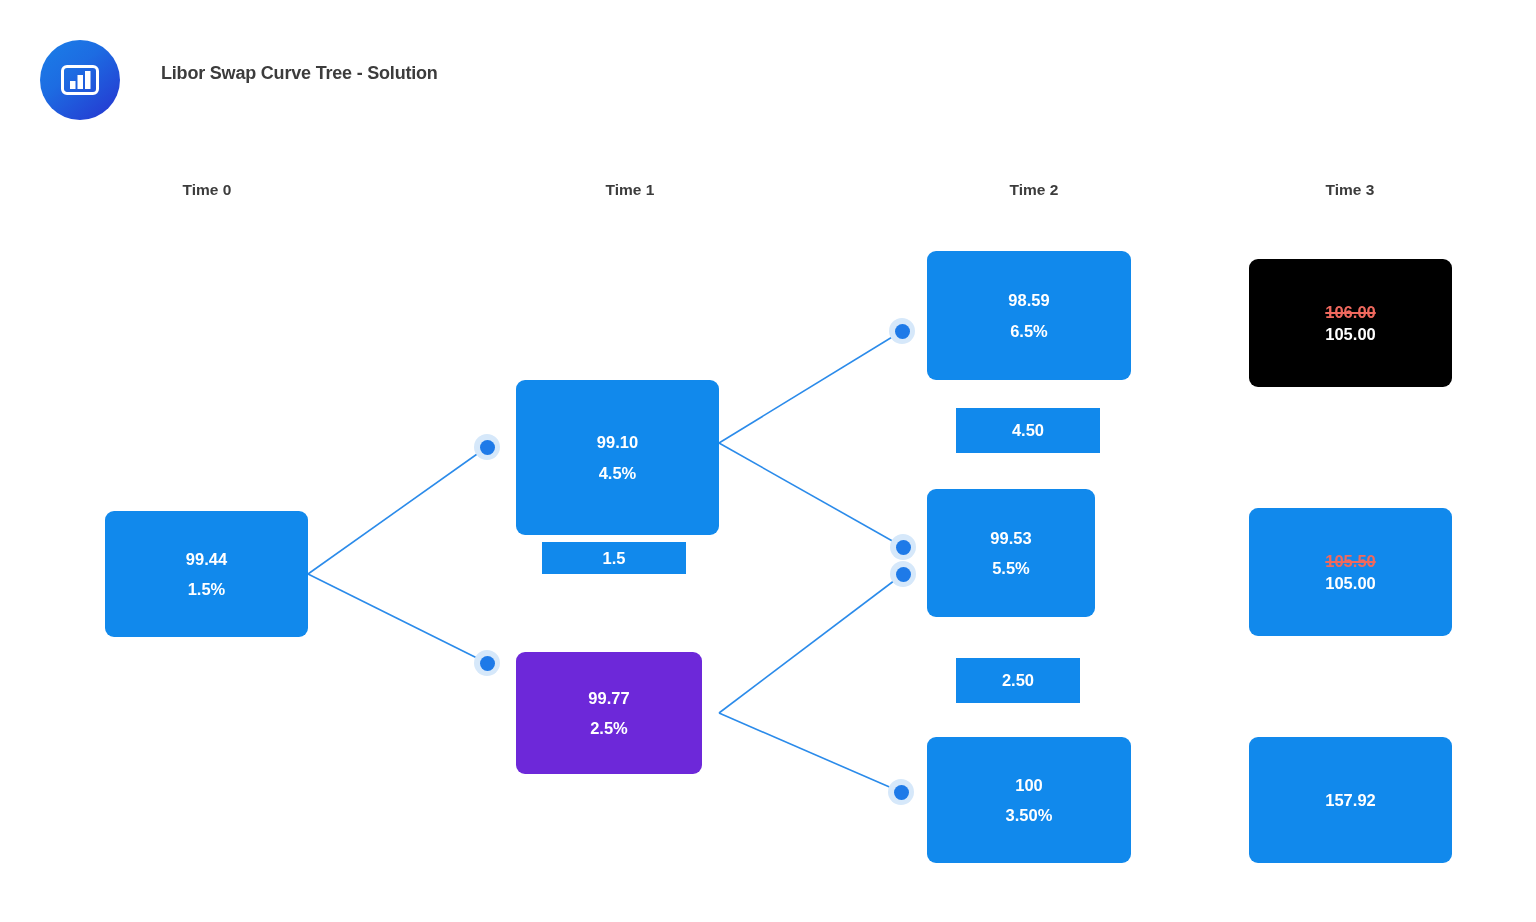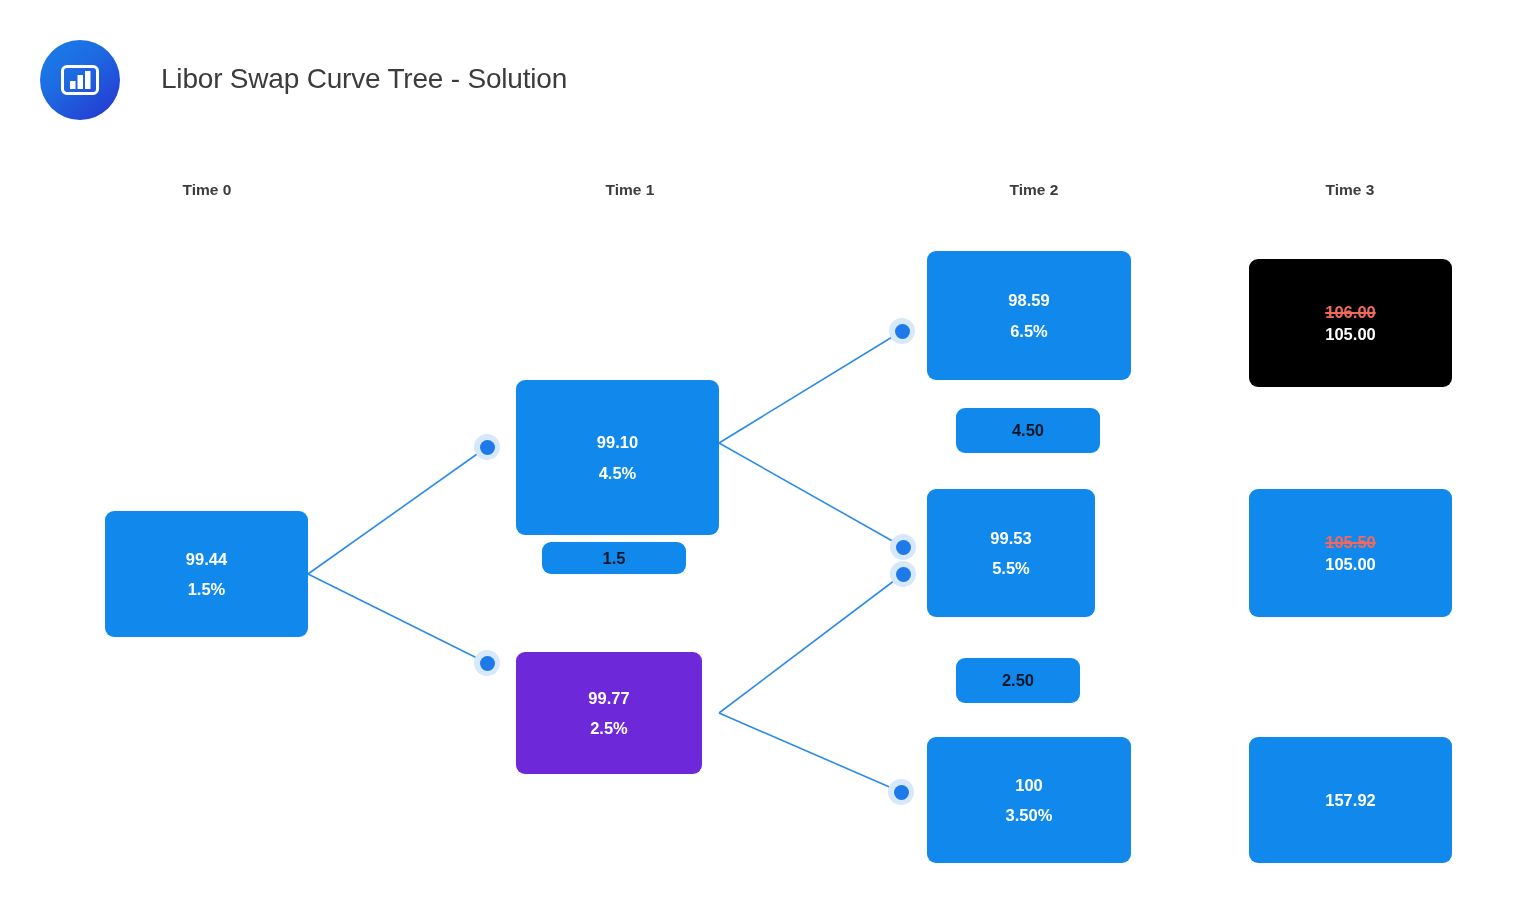--- a/index.html
+++ b/index.html
@@ -29,22 +29,22 @@
     border-radius: 50%;
     background: linear-gradient(140deg, #1a7fe8 0%, #1d6ce2 40%, #2633cf 100%);
     display: flex;
     align-items: center;
     justify-content: center;
   }
   #brand-icon svg { display: block; }
   #page-title {
     position: absolute;
     left: 161px; top: 63px;
-    font-size: 28px;
-    font-weight: normal;
+    font-size: 18px;
+    font-weight: bold;
     color: #3c3c3c;
     letter-spacing: -0.2px;
     white-space: nowrap;
   }
 
   
   .col-header {
     position: absolute;
     font-size: 15.5px;
     font-weight: bold;
@@ -85,26 +85,26 @@
   .node .struck {
     color: #f0695e;
     text-decoration: line-through;
     text-decoration-color: #f0695e;
     text-decoration-thickness: 2px;
   }
 
   .cashflow {
     position: absolute;
     background: #1189ec;
-    border-radius: 9px;
+    border-radius: 0;
     display: flex;
     align-items: center;
     justify-content: center;
     box-sizing: border-box;
-    color: #0f172a;
+    color: #ffffff;
   }
   .cashflow .line {
     font-size: 16.5px;
     font-weight: bold;
     white-space: nowrap;
   }
 
   
   .dot {
     position: absolute;
@@ -176,21 +176,21 @@
       <div class="line">5.5%</div>
     </div>
     <div class="node" style="left: 927px; top: 737px; width: 204px; height: 126px; background: rgb(17, 137, 236);">
       <div class="line">100</div>
       <div class="line">3.50%</div>
     </div>
     <div class="node" style="left: 1249px; top: 259px; width: 203px; height: 128px; background: #000000;">
       <div class="line struck">106.00</div>
       <div class="line" style="margin-top: 5px;">105.00</div>
     </div>
-    <div class="node" style="left: 1249px; top: 489px; width: 203px; height: 128px; background: rgb(17, 137, 236);">
+    <div class="node" style="left: 1249px; top: 508px; width: 203px; height: 128px; background: rgb(17, 137, 236);">
       <div class="line struck">105.50</div>
       <div class="line" style="margin-top: 5px;">105.00</div>
     </div>
     <div class="node" style="left: 1249px; top: 737px; width: 203px; height: 126px; background: rgb(17, 137, 236);">
       <div class="line">157.92</div>
     </div>
     <div class="cashflow" style="left: 542px; top: 542px; width: 144px; height: 32px; background: rgb(17, 137, 236);">
       <div class="line">1.5</div>
     </div>
     <div class="cashflow" style="left: 956px; top: 408px; width: 144px; height: 45px; background: rgb(17, 137, 236);">

